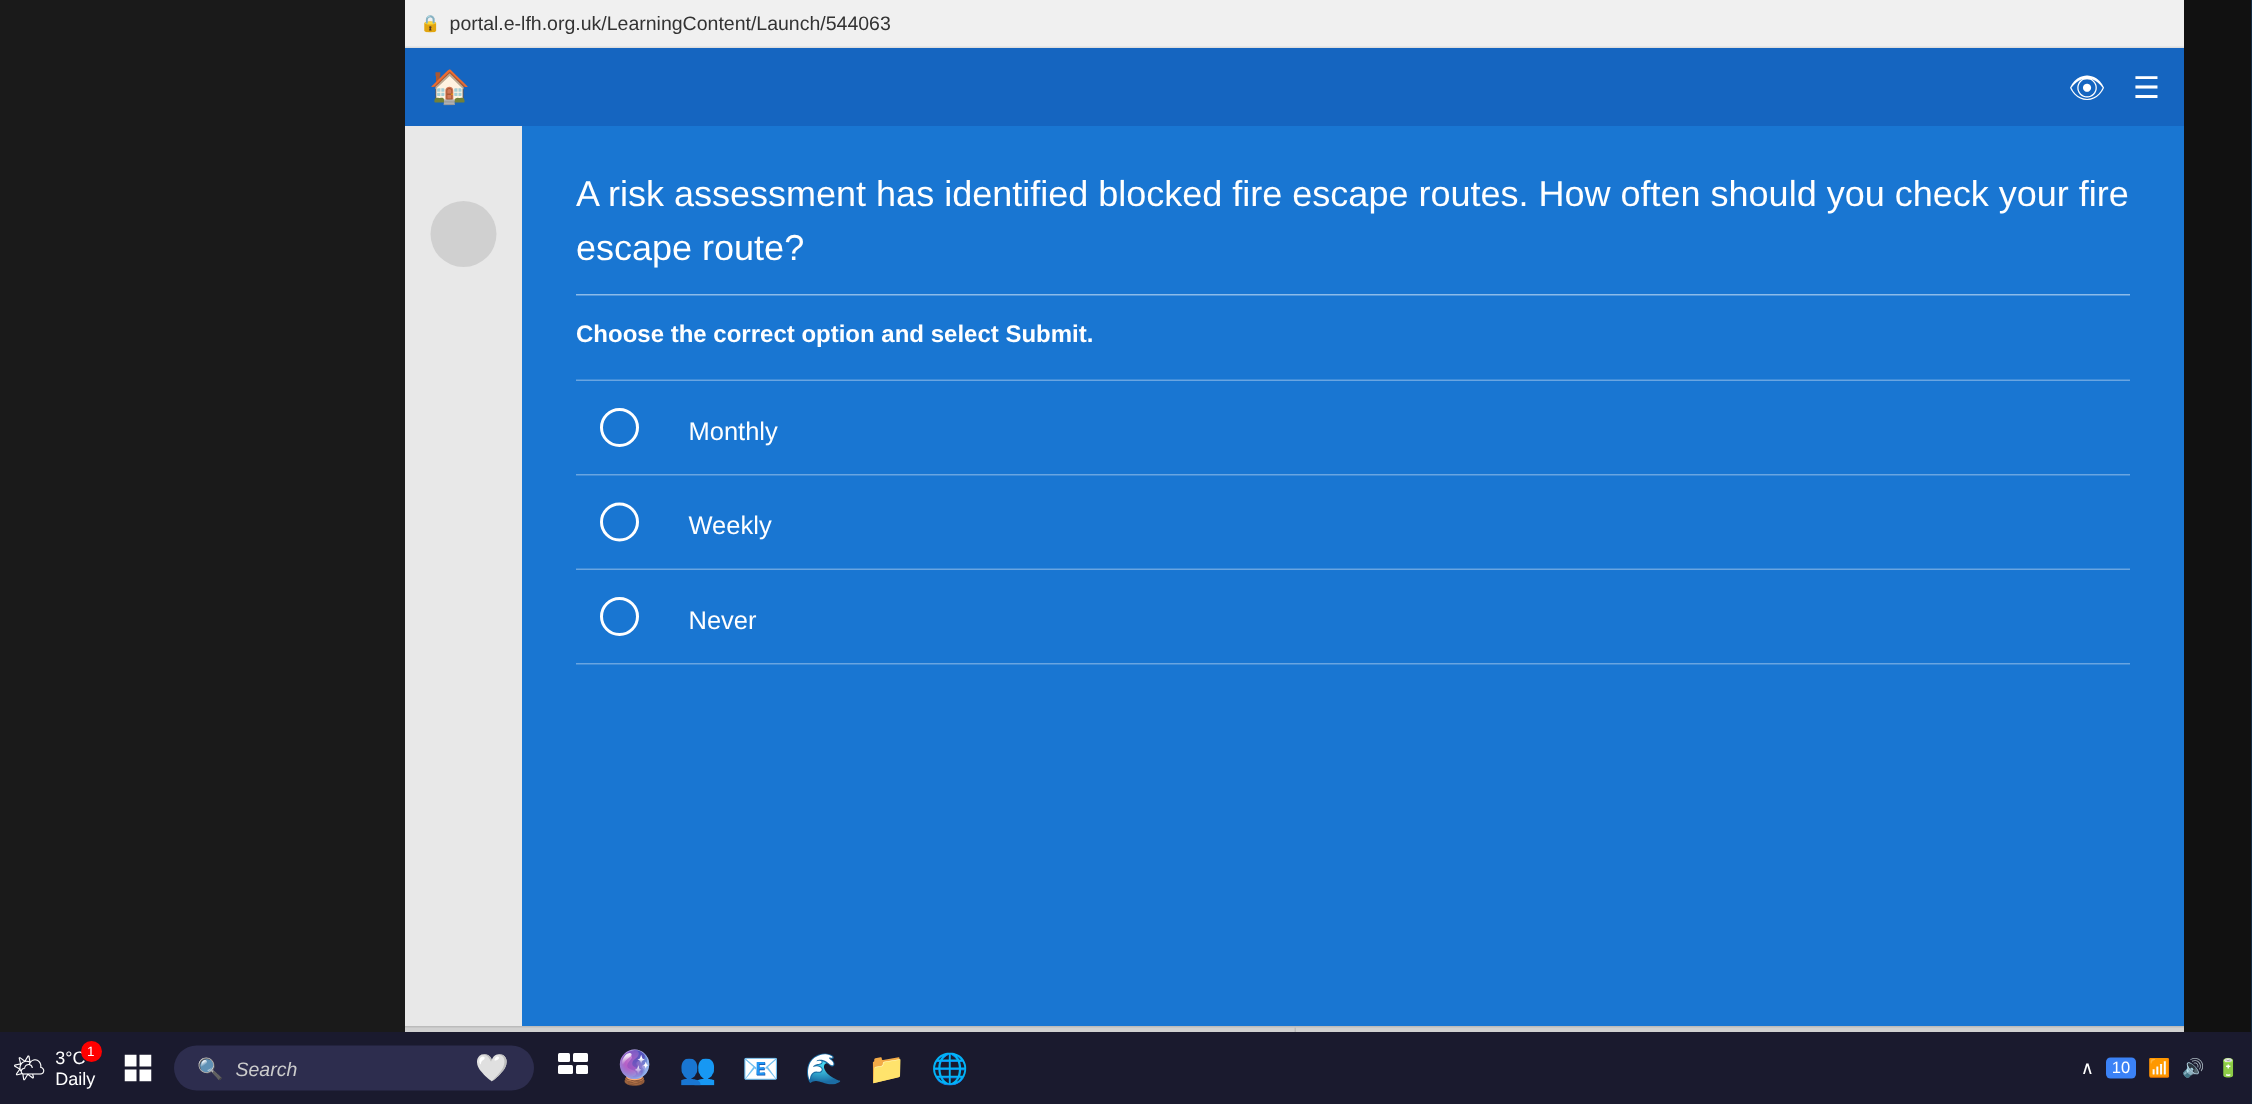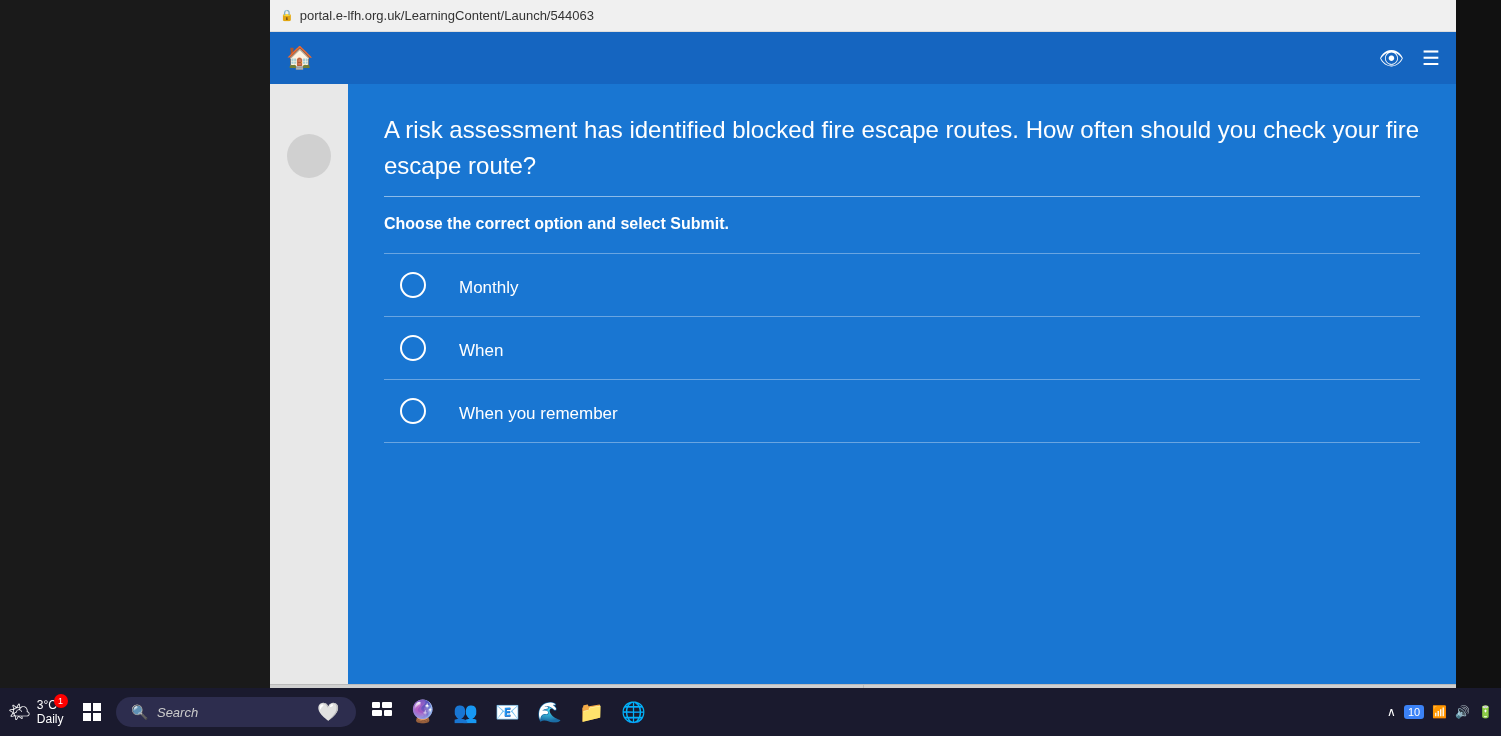--- a/index.html
+++ b/index.html
@@ -330,30 +330,30 @@
       <p class="instruction-text">Choose the correct option and select Submit.</p>
 
       <div class="options-list">
 
         <div class="option-item">
           <div class="option-radio"></div>
           <span class="option-label">Monthly</span>
         </div>
 
 
-
         <div class="option-item">
           <div class="option-radio"></div>
-          <span class="option-label">When</span>
+          <span class="option-label">Weekly</span>
         </div>
 
         <div class="option-item">
           <div class="option-radio"></div>
-          <span class="option-label">When you remember</span>
+          <span class="option-label">Never</span>
         </div>
+
 
       </div>
 
     </div>
   </div>
 
   <div class="bottom-bar">
     <div class="bottom-left">
       <span class="bottom-btn-text">Submit</span>
     </div>

